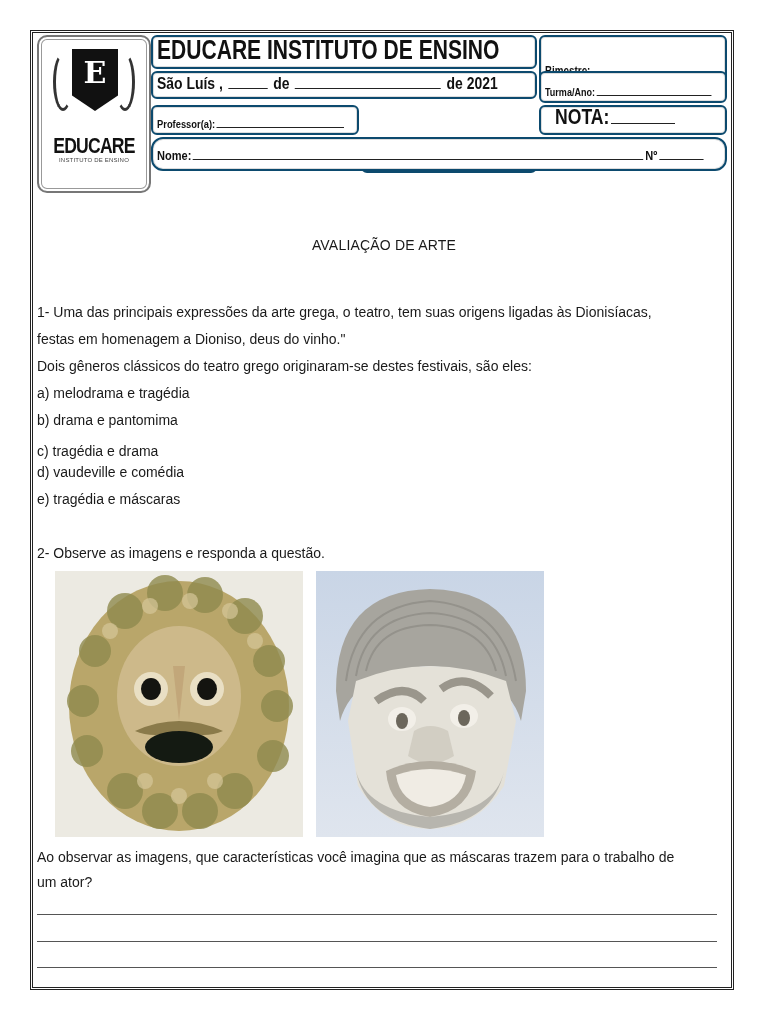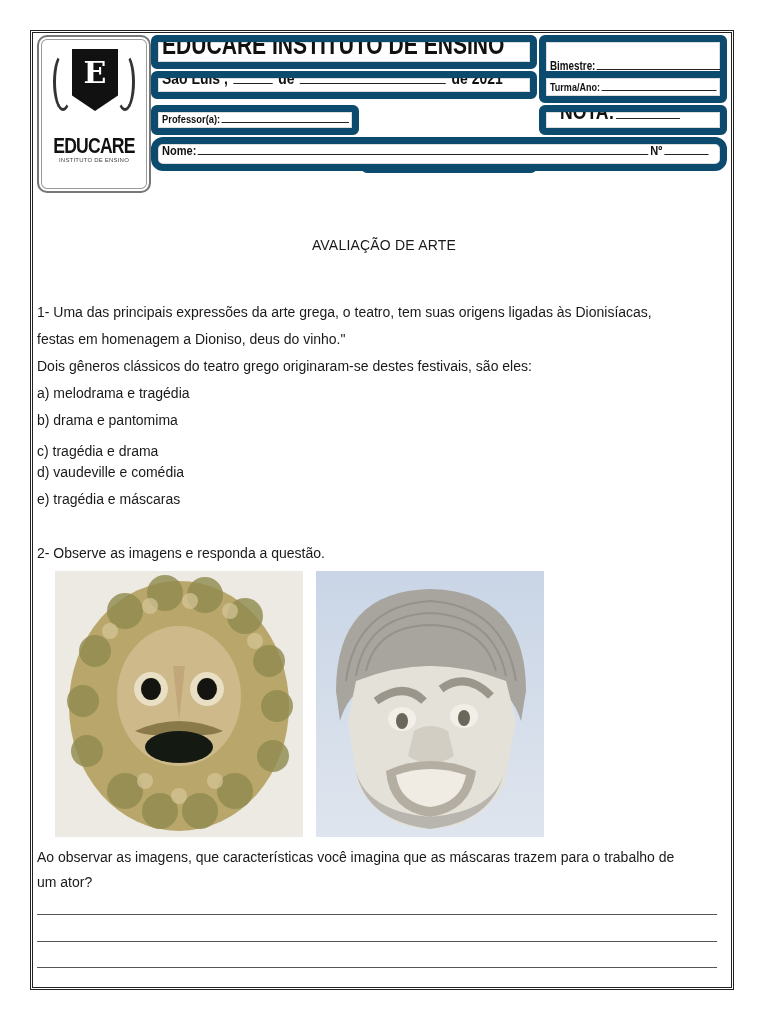--- a/index.html
+++ b/index.html
@@ -7,21 +7,21 @@
     .page-frame { position: absolute; left: 30px; top: 30px; width: 704px; height: 960px; border: 3px double #222; box-sizing: border-box; }
     .header { position: absolute; left: 33px; top: 33px; width: 698px; height: 160px; }
     .logo-box { position: absolute; left: 4px; top: 2px; width: 110px; height: 154px; border: 2px solid #777; border-radius: 10px; box-shadow: inset 0 0 0 2px #fff, inset 0 0 0 3px #999; background: #fff; }
     .logo-shield { position: absolute; left: 33px; top: 12px; width: 46px; height: 62px; background: #111; clip-path: polygon(0 0, 100% 0, 100% 75%, 50% 100%, 0 75%); }
     .logo-letter { position: absolute; left: 0; right: 0; top: 4px; text-align: center; color: #fff; font-family: "DejaVu Serif", serif; font-size: 30px; font-weight: bold; line-height: 40px; }
     .laurel { position: absolute; top: 16px; width: 14px; height: 52px; border: 3px solid #333; border-radius: 50%; }
     .laurel.left { left: 14px; border-right-color: transparent; border-top-color: transparent; }
     .laurel.right { right: 14px; border-left-color: transparent; border-top-color: transparent; }
     .logo-name { position: absolute; left: 0; right: 0; top: 96px; text-align: center; font-family: "Liberation Sans Narrow", "Liberation Sans", sans-serif; font-size: 22px; font-weight: bold; letter-spacing: -1px; color: #111; transform: scaleX(0.8); }
     .logo-sub { position: absolute; left: 0; right: 0; top: 120px; text-align: center; font-size: 6px; color: #444; letter-spacing: 0.2px; }
-    .hbox { position: absolute; border: 7px solid #0c4a6e; border-radius: 6px; box-shadow: inset 0 0 0 1px #ddd; background: #fff; box-sizing: border-box; display: flex; align-items: flex-end; padding: 0 4px 3px 4px; font-family: "Liberation Sans", sans-serif; color: #111; white-space: nowrap; overflow: hidden; }
+    .hbox { position: absolute; border: 2px solid #0c4a6e; border-radius: 6px; box-shadow: inset 0 0 0 1px #ddd; background: #fff; box-sizing: border-box; display: flex; align-items: flex-end; padding: 0 4px 3px 4px; font-family: "Liberation Sans", sans-serif; color: #111; white-space: nowrap; overflow: hidden; }
     .cond { display: inline-block; transform-origin: left bottom; }
     .title-box { left: 118px; top: 2px; width: 386px; height: 34px; font-size: 27px; font-weight: bold; padding-bottom: 1px; }
     .city-box { left: 118px; top: 38px; width: 386px; height: 28px; font-size: 17px; font-weight: bold; }
     .prof-box { left: 118px; top: 72px; width: 208px; height: 30px; font-size: 11px; font-weight: bold; }
     .disc-box { left: 328px; top: 72px; width: 176px; height: 30px; font-size: 11px; font-weight: bold; margin-top: 38px; }
     .bim-box { left: 506px; top: 2px; width: 188px; height: 48px; font-size: 12px; font-weight: bold; }
     .turma-box { left: 506px; top: 38px; width: 188px; height: 32px; font-size: 11px; font-weight: bold; }
     .nota-box { left: 506px; top: 72px; width: 188px; height: 30px; font-size: 22px; font-weight: bold; padding-left: 14px; }
     .nome-box { left: 118px; top: 104px; width: 576px; height: 34px; font-size: 13px; font-weight: bold; border-radius: 12px; justify-content: space-between; padding-bottom: 6px; }
     .blank { display: inline-block; border-bottom: 1.5px solid #222; height: 1px; vertical-align: baseline; margin: 0 2px; }

